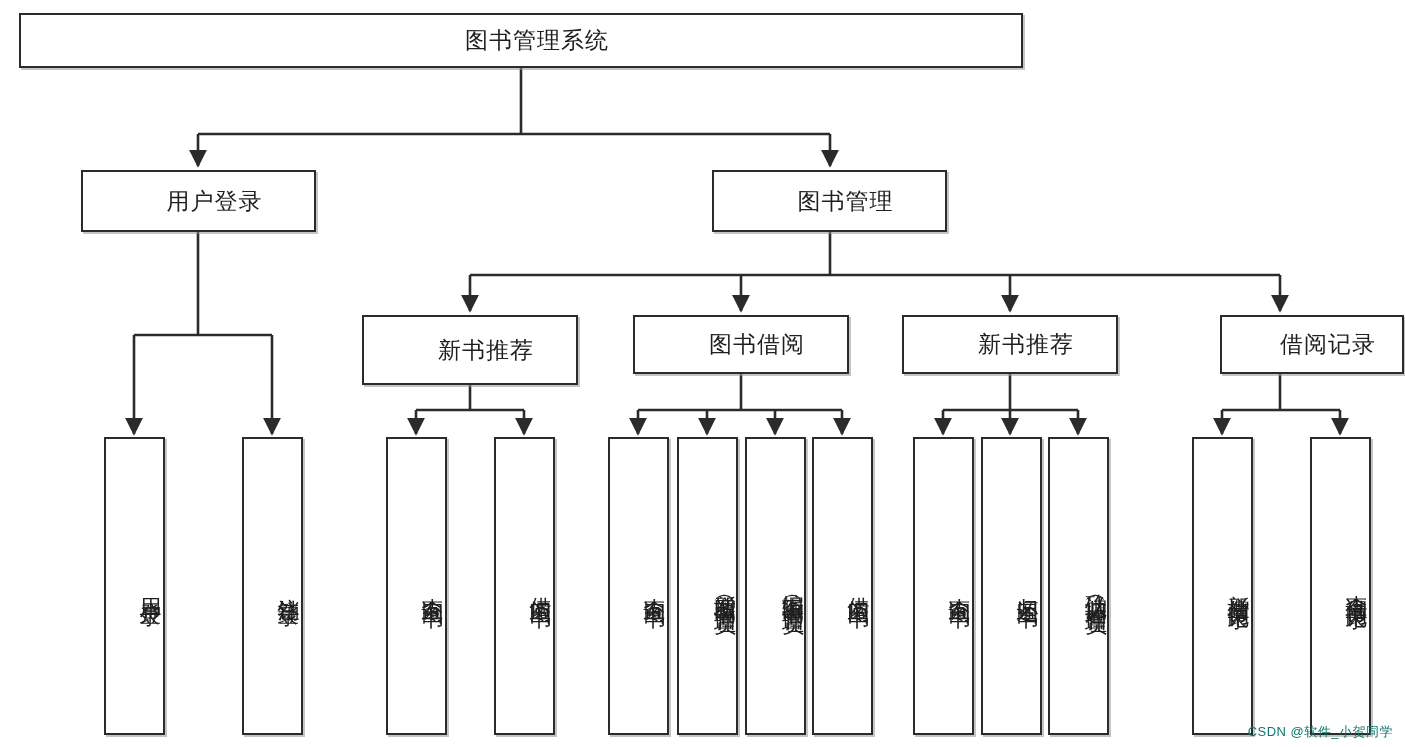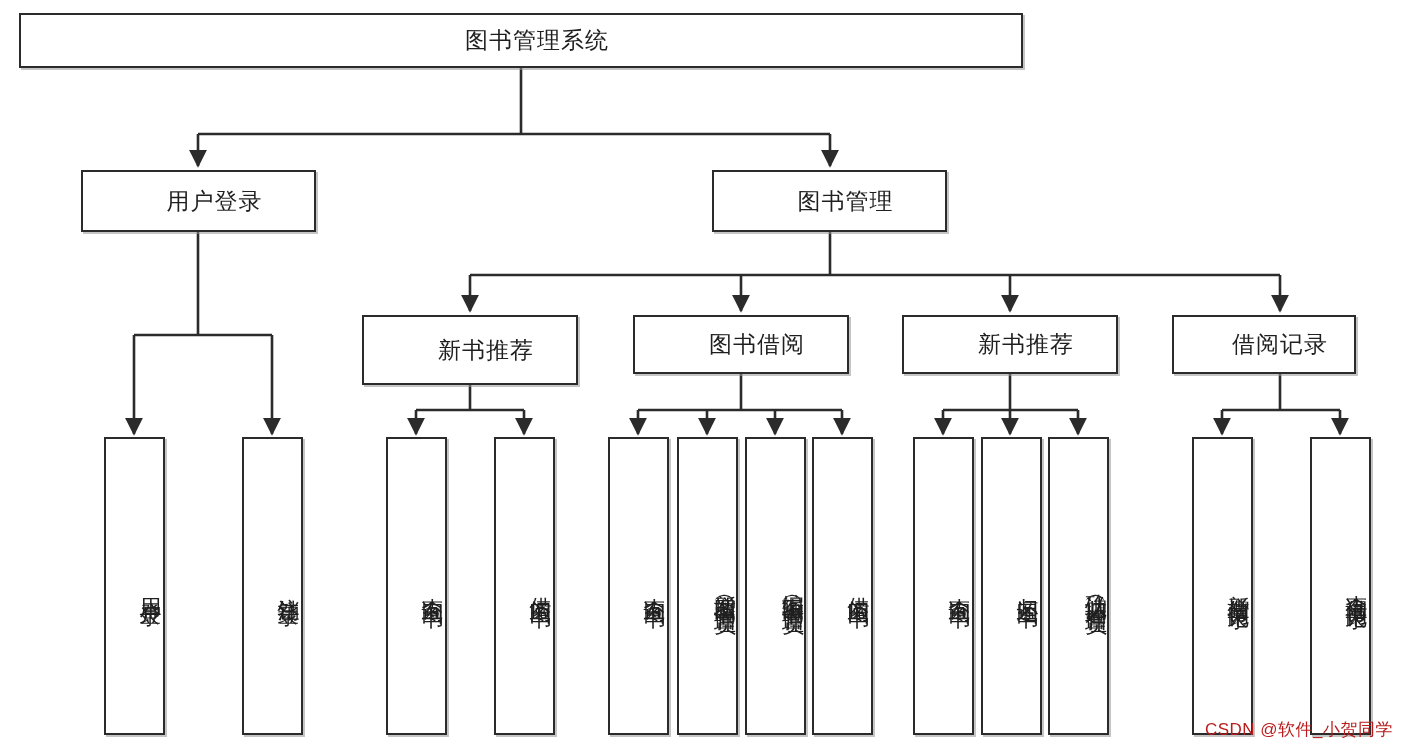--- a/index.html
+++ b/index.html
@@ -37,22 +37,22 @@
     letter-spacing:3px;
     line-height:1;
   }
   .node-box.vertical.centered .node-label{
     align-items:center;
     padding-top:0;
   }
   .watermark{
     position:absolute;
     right:12px;bottom:6px;
-    color:#b91c1c;
-    font-size:17px;
+    color:#0f766e;
+    font-size:13px;
     letter-spacing:0.5px;
     white-space:nowrap;
     pointer-events:none;
   }
 </style>
 </head>
 <body>
 
 <svg id="diagram" viewBox="0 0 1405 747" xmlns="http://www.w3.org/2000/svg">
   <defs>
@@ -117,21 +117,21 @@
 
 <div class="node-box" style="left:362px;top:315px;width:216px;height:70px;">
   <span class="node-label">新书推荐</span>
 </div>
 <div class="node-box" style="left:633px;top:315px;width:216px;height:59px;padding-left:28px;">
   <span class="node-label">图书借阅</span>
 </div>
 <div class="node-box" style="left:902px;top:315px;width:216px;height:59px;">
   <span class="node-label">新书推荐</span>
 </div>
-<div class="node-box" style="left:1172px;top:315px;width:184px;height:59px;text-align:right;">
+<div class="node-box" style="left:1220px;top:315px;width:184px;height:59px;text-align:right;">
   <span class="node-label">借阅记录</span>
 </div>
 
 <div class="node-box vertical centered" style="left:104px;top:437px;width:61px;height:298px;">
   <span class="node-label">用户登录</span>
 </div>
 <div class="node-box vertical centered" style="left:242px;top:437px;width:61px;height:298px;">
   <span class="node-label">注销登录</span>
 </div>
 

